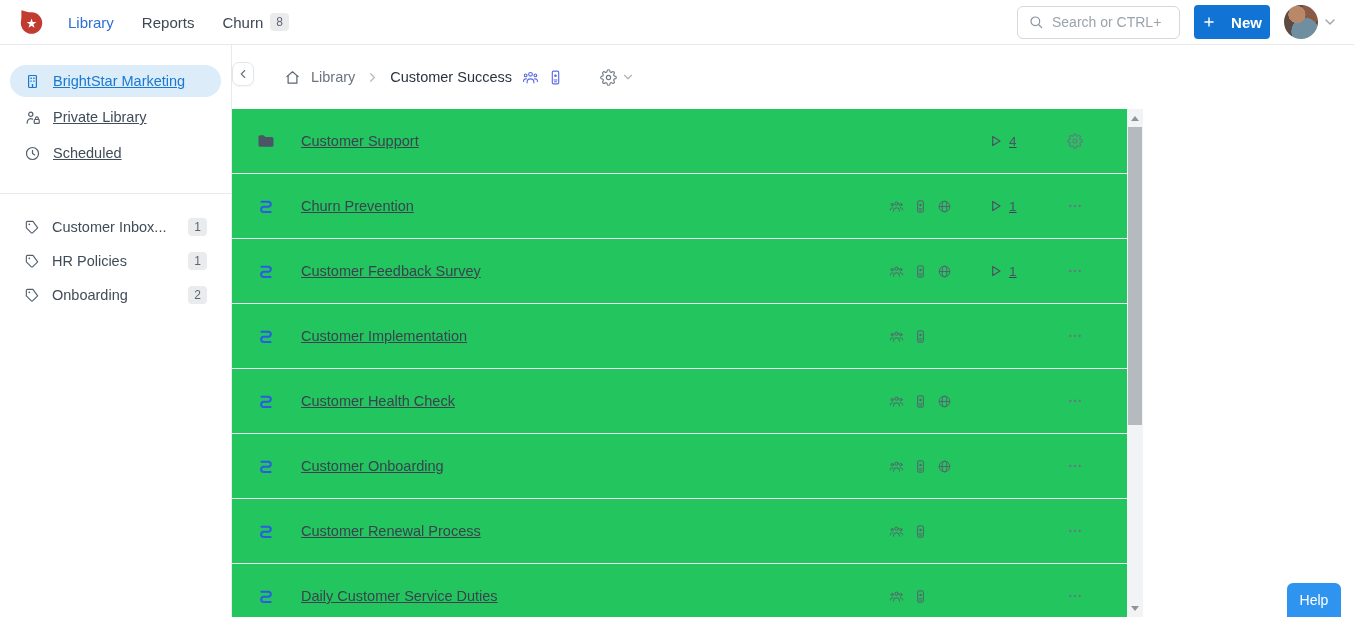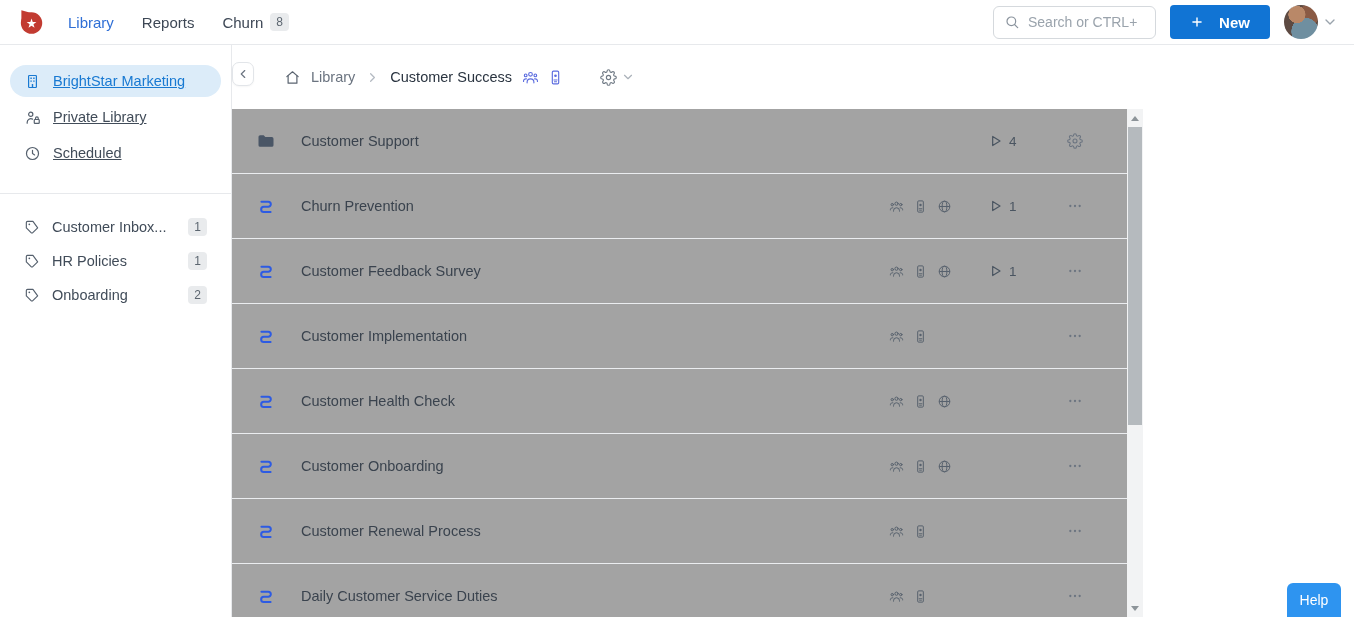--- a/index.html
+++ b/index.html
@@ -17,21 +17,21 @@
   .nav-link.active { color:#2f6fd6; }
   .nav-inbox { display:flex; align-items:center; gap:7px; cursor:pointer; }
   .count-badge { background:#e9ebed; color:#5c6670; font-size:12px; font-weight:500;
     border-radius:4px; padding:2px 6px; line-height:14px; }
   .topbar-right { margin-left:auto; display:flex; align-items:center; gap:14px; }
   .searchbox { display:flex; align-items:center; gap:8px; width:163px; height:33px;
     border:1px solid #d5d9dd; border-radius:6px; padding:0 10px; background:#fff; color:#8a939d; }
   .searchbox input { border:none; outline:none; width:110px; font-size:14px; color:#3a434e;
     font-family:"Liberation Sans", sans-serif; }
   .searchbox input::placeholder { color:#9aa3ac; }
-  .btn-new { display:flex; align-items:center; justify-content:center; gap:15px; width:100px; height:34px;
+  .btn-new { display:flex; align-items:center; justify-content:center; gap:15px; width:76px; height:34px;
     background:#1174d4; color:#fff; border:none; border-radius:4px; font-size:15px; font-weight:700;
     cursor:pointer; font-family:"Liberation Sans", sans-serif; }
   .avatar-wrap { display:flex; align-items:center; gap:4px; cursor:pointer; }
   .avatar { width:34px; height:34px; border-radius:50%;
     background:
       radial-gradient(circle at 38% 28%, #b98868 0 26%, rgba(0,0,0,0) 27%),
       radial-gradient(circle at 62% 78%, #6f8fa0 0 40%, rgba(0,0,0,0) 41%),
       radial-gradient(circle at 72% 30%, #8a5a44 0 30%, rgba(0,0,0,0) 31%),
       #5d4a42; }
   .caret { color:#9aa3ac; }
@@ -63,21 +63,21 @@
   .crumb-link { font-size:14.5px; color:#6b7480; cursor:pointer; }
   .crumb-sep { color:#b4bac2; display:flex; }
   .crumb-current { font-size:14.5px; font-weight:500; color:#2a3440; }
   .crumb-badges { display:flex; align-items:center; gap:8px; color:#5b6cdf; margin-right:26px; }
   .crumb-badges .ic-wrap { display:flex; cursor:pointer; }
   .crumb-settings { display:flex; align-items:center; gap:4px; color:#707a85; cursor:pointer; }
   .crumb-settings .sub { color:#aab1b9; display:flex; }
 
   .list { width:895px; }
   .list-row { display:flex; align-items:center; height:65px; padding:0 44px 0 24px;
-    border-bottom:1px solid #ebedf0; background:#a3a3a3; cursor:pointer; }
+    border-bottom:1px solid #ebedf0; background:#22c55e; cursor:pointer;text-decoration:underline; }
   .row-type { width:20px; height:20px; margin-right:25px; position:relative; flex:none; }
   .row-type .ic-wrap { position:absolute; inset:0; display:flex; }
   .type-folder { color:#4a5666; }
   .type-process { color:#2d5be3; }
   .row-title { flex:1; font-size:14.5px; color:#3a434e; }
   .slot-badges { width:62px; margin-right:36px; display:flex; align-items:center; gap:9px;
     color:#57616d; flex:none; }
   .slot-badges .ic-wrap { display:flex; }
   .slot-play { width:50px; margin-right:30px; display:flex; align-items:center; gap:6px;
     color:#4a5561; flex:none; }

